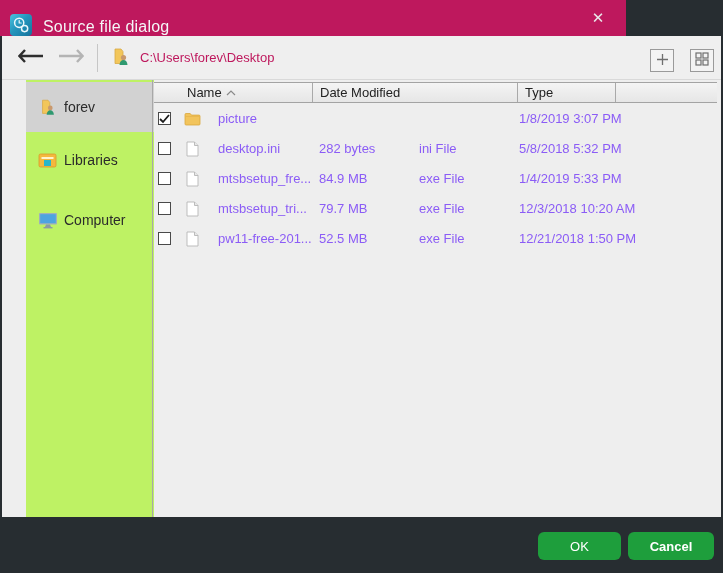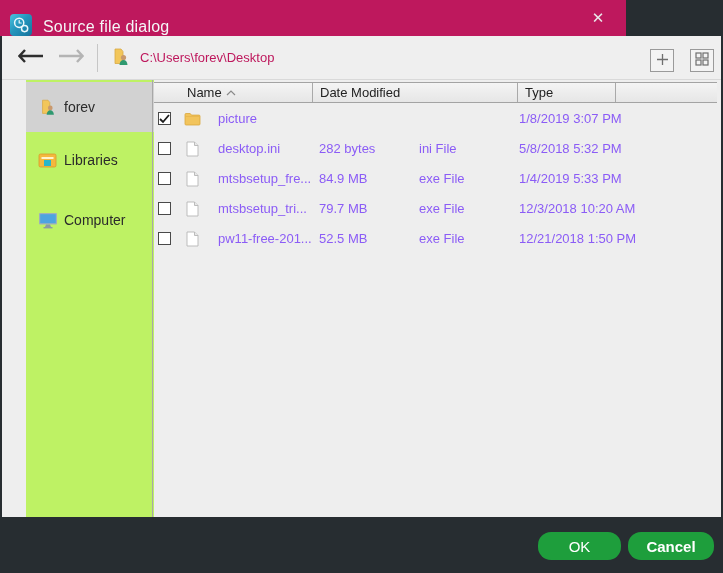--- a/index.html
+++ b/index.html
@@ -49,21 +49,21 @@
   .cb svg{display:none;}
   .cb.checked svg{display:block;}
   .icon-slot{position:absolute;left:30px;top:7px;width:17px;height:16px;display:flex;align-items:center;justify-content:center;}
   .cell{position:absolute;top:0;height:30px;line-height:30px;font-size:13px;color:#8b5cf6;white-space:nowrap;}
   .cell-name{left:64px;width:96px;overflow:hidden;}
   .cell-size{left:165px;}
   .cell-type{left:265px;}
   .cell-date{left:365px;}
   
   #footer{position:absolute;left:0;top:517px;width:723px;height:56px;background:#272d31;}
-  .green-btn{position:absolute;top:15px;height:28px;border:none;border-radius:13px;background:#1e9e3c;color:#fff;font-size:15px;cursor:pointer;padding:0;}
+  .green-btn{position:absolute;top:15px;height:28px;border:none;border-radius:6px;background:#1e9e3c;color:#fff;font-size:13px;cursor:pointer;padding:0;}
   #ok-btn{left:538px;width:83px;}
   #cancel-btn{left:628px;width:86px;font-weight:bold;}
 </style>
 </head>
 <body>
 
 <div id="window">
 
   <div id="titlebar">
     <div id="app-icon">

